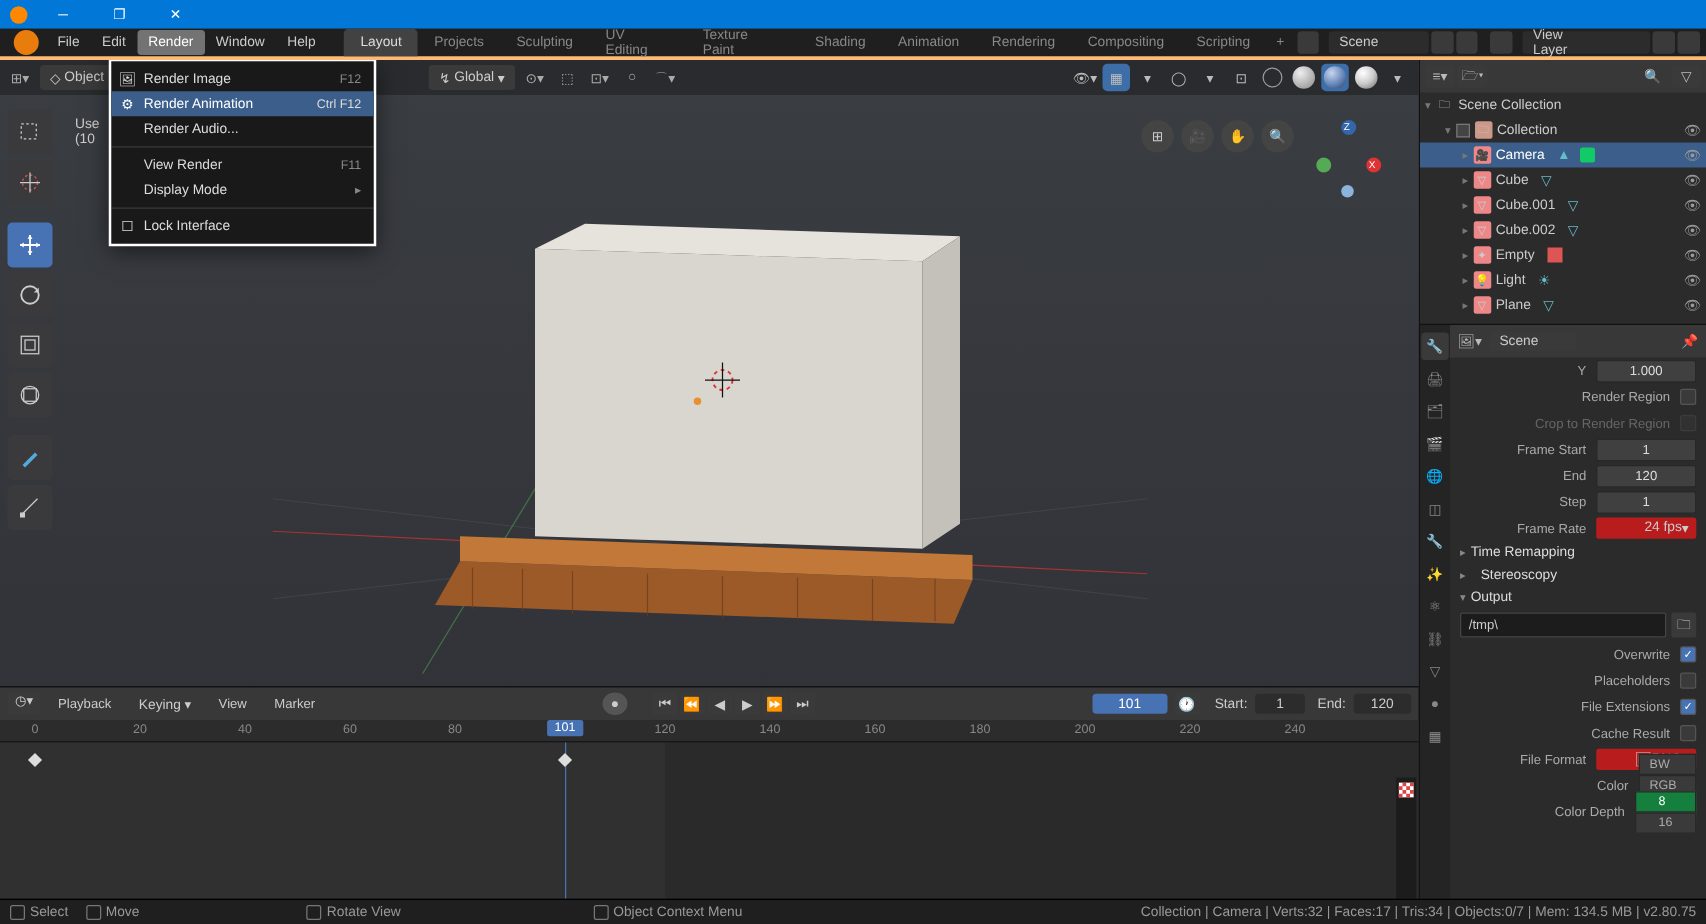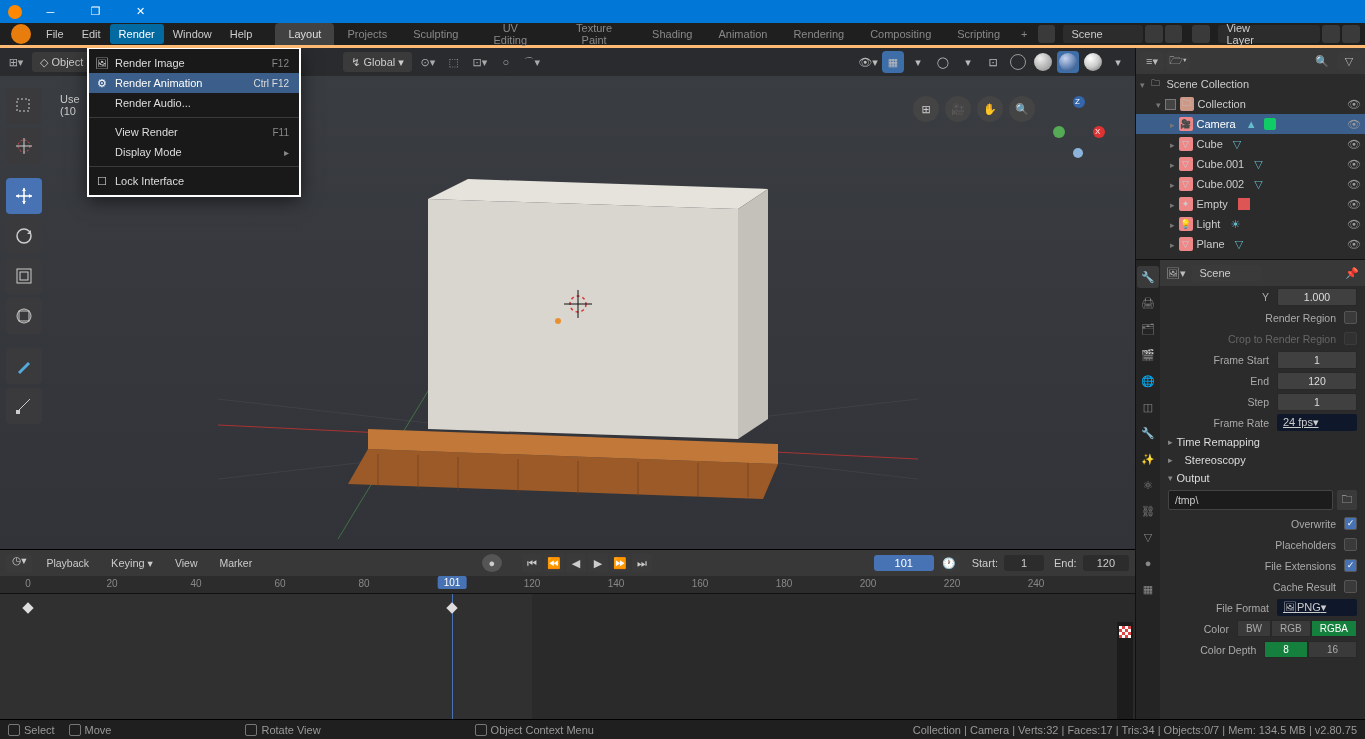--- a/index.html
+++ b/index.html
@@ -8,22 +8,22 @@
 
 .titlebar { background: #0178d7; height: 23px; display: flex; align-items: center; padding-left: 8px; color: #fff; font-size: 12px; }
 .titlebar .logo { width: 14px; height: 14px; background: #ff8800; border-radius: 50%; margin-right: 6px; }
 .titlebar .tb-title { flex: 1; }
 .titlebar .win-btn { width: 45px; height: 23px; display: flex; align-items: center; justify-content: center; color: #fff; cursor: pointer; }
 
 
 .menubar { background: #1f1f1f; height: 25px; display: flex; align-items: center; border-bottom: 3px solid #fdba74; padding: 0 5px; }
 .menubar .blender-ico { width: 20px; height: 20px; background: #e87d0d; border-radius: 50%; margin: 0 6px; }
 .menubar .menu-item { padding: 4px 9px; color: #ccc; border-radius: 3px; cursor: pointer; }
-.menubar .menu-item.active { background: #0369a1; color: #fff; }
-.menubar .tab { padding: 5px 13px; color: #888; cursor: pointer; text-align: center; }
+.menubar .menu-item.active { background: #737373; color: #fff; }
+.menubar .tab { padding: 5px 13px; color: #888; cursor: pointer; }
 .menubar .tab.active { background: #424242; color: #ddd; border-radius: 4px 4px 0 0; }
 .menubar .plus { color: #888; padding: 0 8px; cursor: pointer; }
 .menubar .spacer { flex: 1; }
 .menubar .topright-widget { display: flex; align-items: center; background: #2c2c2c; border-radius: 3px; margin-left: 8px; height: 18px; }
 .menubar .topright-widget .wlabel { padding: 2px 40px 2px 8px; color: #ccc; }
 .menubar .tiny-icon { width: 18px; height: 18px; background: #3a3a3a; border-radius: 3px; margin-left: 2px; }
 
 
 .main { position: absolute; top: 48px; left: 0; right: 0; bottom: 20px; display: flex; }
 
@@ -115,25 +115,25 @@
 .prop-body { flex:1; overflow:auto; padding: 0 0 10px 0;}
 .prop-body .p-head{height:26px;background:#383838;display:flex;align-items:center;padding:0 6px;gap:6px;}
 .prop-body .p-head .pbox{background:#3a3a3a;border-radius:3px;padding:2px 30px 2px 8px;color:#ccc;}
 .prop-body .p-head .pin{margin-left:auto;color:#888;}
 .prop-row { display:flex; align-items:center; height:21px; padding: 0 8px; }
 .prop-row .lbl { flex:1; text-align:right; padding-right:8px; color:#aaa; font-size:10.5px;}
 .prop-row .val { width:80px; background:#404040; text-align:center; padding:2px 0; border-radius:2px; color:#ddd; font-size:10.5px; border:1px solid #282828;}
 .prop-row .chk { width:13px; height:13px; border:1px solid #555; background:#3a3a3a; border-radius:2px;}
 .prop-row .chk.on { background:#4772b3; }
 .prop-row .chk.on::after{content:"✓";color:#fff;font-size:9px;display:block;text-align:center;line-height:11px;}
-.prop-row .sel { width:80px; background:#0f172a; padding:2px 6px; border-radius:2px; color:#ccc; font-size:10.5px; display:flex; justify-content:flex-start;text-decoration:underline;}
+.prop-row .sel { width:80px; background:#b91c1c; padding:2px 6px; border-radius:2px; color:#ccc; font-size:10.5px; display:flex; justify-content:flex-end;}
 .prop-section { padding:3px 8px; color:#ddd; font-size:11px; display:flex; align-items:center; gap:4px; }
 .prop-section::before{content:"▾";color:#888;font-size:9px;}
 .prop-section.closed::before{content:"▸";}
-.btn-group{display:flex;margin-left:auto;}
+.btn-group{display:flex;margin-left:auto;flex-direction:column;}
 .btn-group .b{padding:2px 8px;background:#3a3a3a;color:#aaa;font-size:10px;border:1px solid #282828;}
 .btn-group .b.active{background:#15803d;color:#fff;}
 .path-row{display:flex;padding:3px 8px;gap:4px;}
 .path-row input{flex:1;background:#1c1c1c;border:1px solid #444;color:#ccc;padding:2px 6px;border-radius:2px;font-size:10.5px;}
 .path-row .folder{width:20px;height:20px;background:#3a3a3a;border-radius:2px;display:flex;align-items:center;justify-content:center;color:#ccc;}
 
 
 .statusbar { position:absolute; bottom:0; left:0; right:0; height:20px; background:#1f1f1f; display:flex; align-items:center; padding:0 8px; gap:14px; color:#999; font-size:10.5px; border-top:1px solid #000;}
 .statusbar .sb-item{display:flex;align-items:center;gap:4px;}
 .statusbar .sb-ico{width:12px;height:12px;border:1px solid #777;border-radius:2px;}

